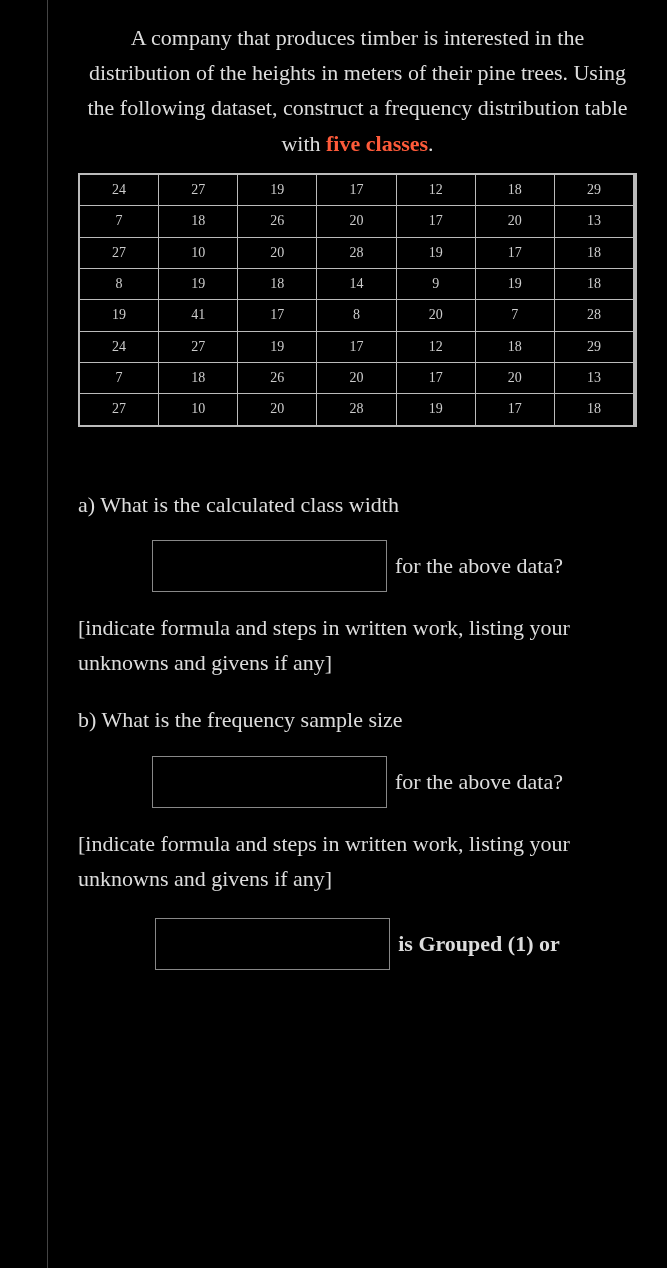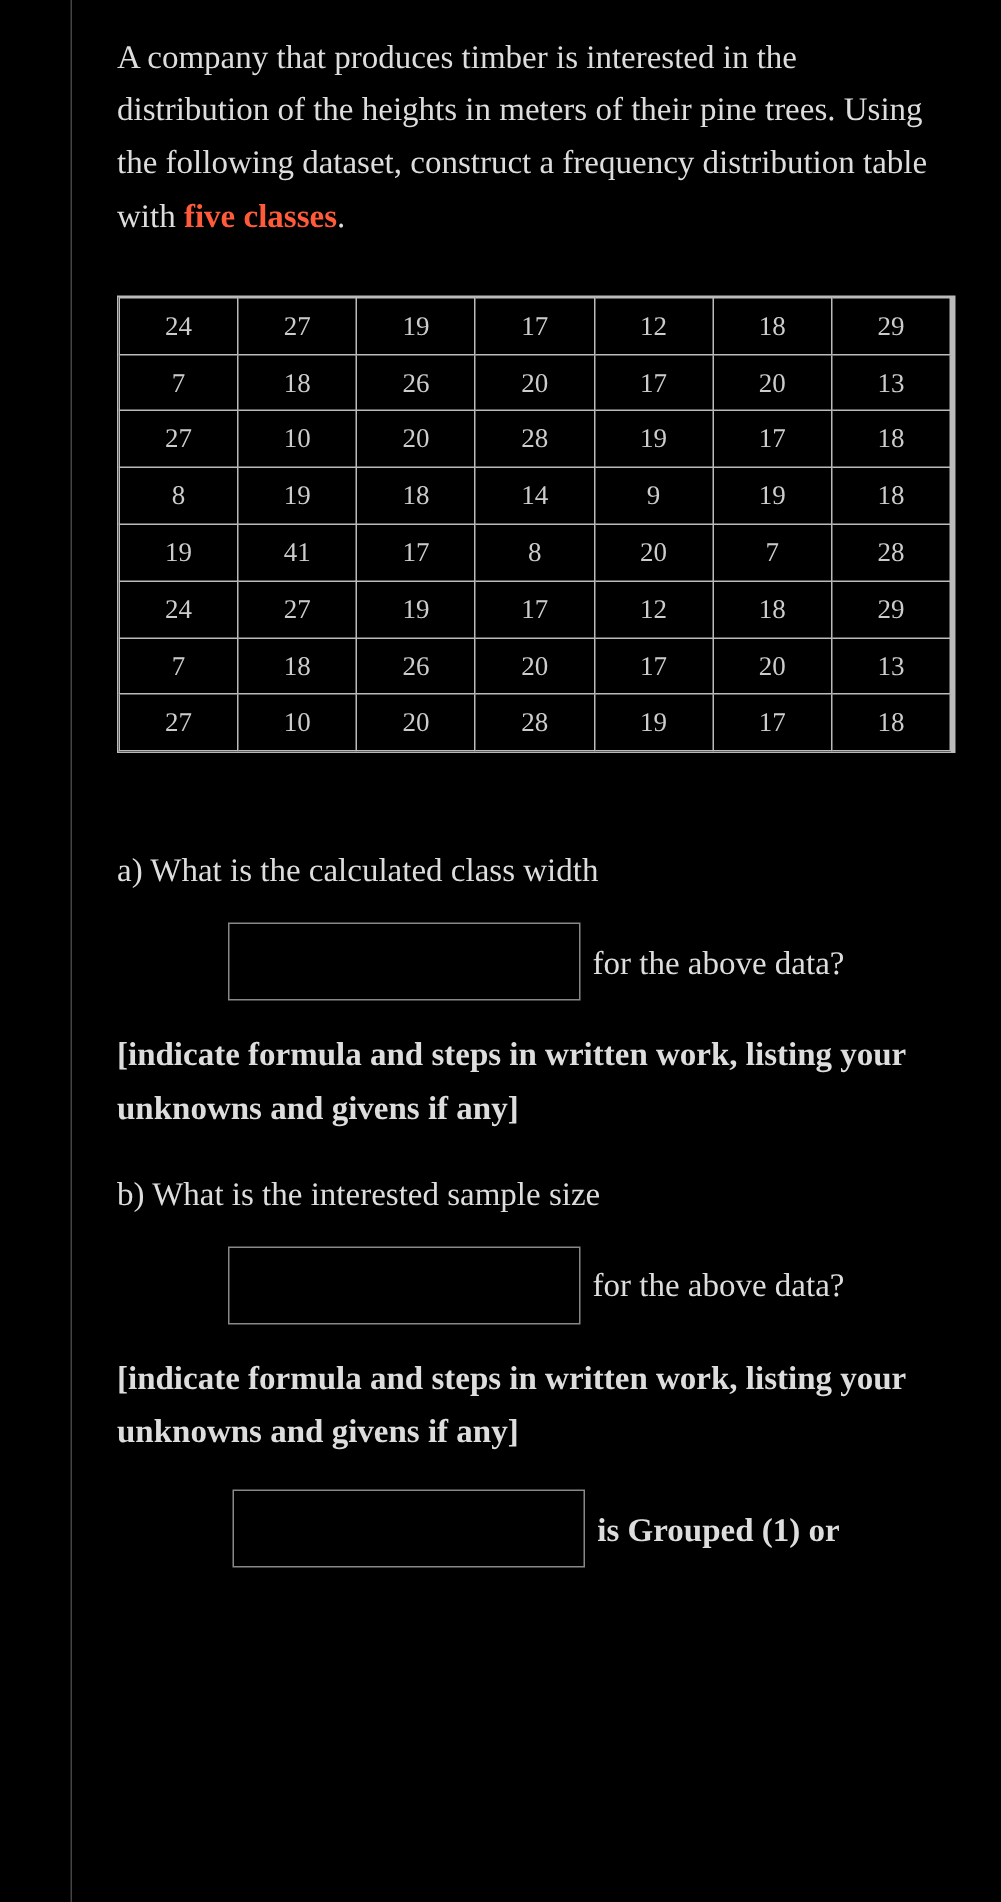--- a/index.html
+++ b/index.html
@@ -18,21 +18,22 @@
   .gutter {
     width: 48px;
     border-right: 1px solid #444;
     min-height: 1268px;
   }
   .content {
     flex: 1;
     padding: 20px 30px 0 30px;
   }
   .intro {
-    margin-bottom: 36px;
+    margin-bottom: 12px;
+    text-align: center;
   }
   .emph {
     color: #ff5b3a;
     font-weight: bold;
   }
   .data-table-wrap {
     border: 1px solid #bbb;
     border-right: 3px solid #bbb;
     border-bottom: 1px solid #bbb;
     margin-bottom: 60px;
@@ -40,21 +41,21 @@
   }
   table.data-table {
     width: 100%;
     border-collapse: collapse;
     background: #000;
   }
   table.data-table td {
     border: 1px solid #bbb;
     text-align: center;
     font-family: Georgia, serif;
-    font-size: 18px;
+    font-size: 14px;
     color: #ccc;
     padding: 4px 0;
     width: 14.28%;
   }
   .question {
     margin-bottom: 18px;
   }
   .bold { font-weight: normal; }
   .answer-input {
     display: inline-block;
@@ -73,21 +74,20 @@
   }
   .line-with-input {
     display: flex;
     align-items: center;
     margin: 10px 0 18px 0;
     flex-wrap: wrap;
     justify-content: center;
   }
   .note {
     margin-bottom: 22px;
-    font-weight: bold;
   }
   .cut {
     overflow: hidden;
     white-space: nowrap;
     font-weight: bold;
   }
 </style>
 </head>
 <body>
 
@@ -181,21 +181,21 @@
     <div class="question">
       <span>a) What is the calculated </span><span class="bold">class width</span>
     </div>
     <div class="line-with-input">
       <input type="text" class="answer-input" style="">
       <span class="after-input">for the above data?</span>
     </div>
     <div class="note">[indicate formula and steps in written work, listing your unknowns and givens if any]</div>
 
     <div class="question">
-      <span>b) What is the interested </span><span class="bold">sample size</span>
+      <span>b) What is the frequency </span><span class="bold">sample size</span>
     </div>
     <div class="line-with-input">
       <input type="text" class="answer-input" style="">
       <span class="after-input">for the above data?</span>
     </div>
     <div class="note">[indicate formula and steps in written work, listing your unknowns and givens if any]</div>
 
     <div class="line-with-input">
       <input type="text" class="answer-input" style="">
       <span class="after-input cut">is Grouped (1) or</span>

